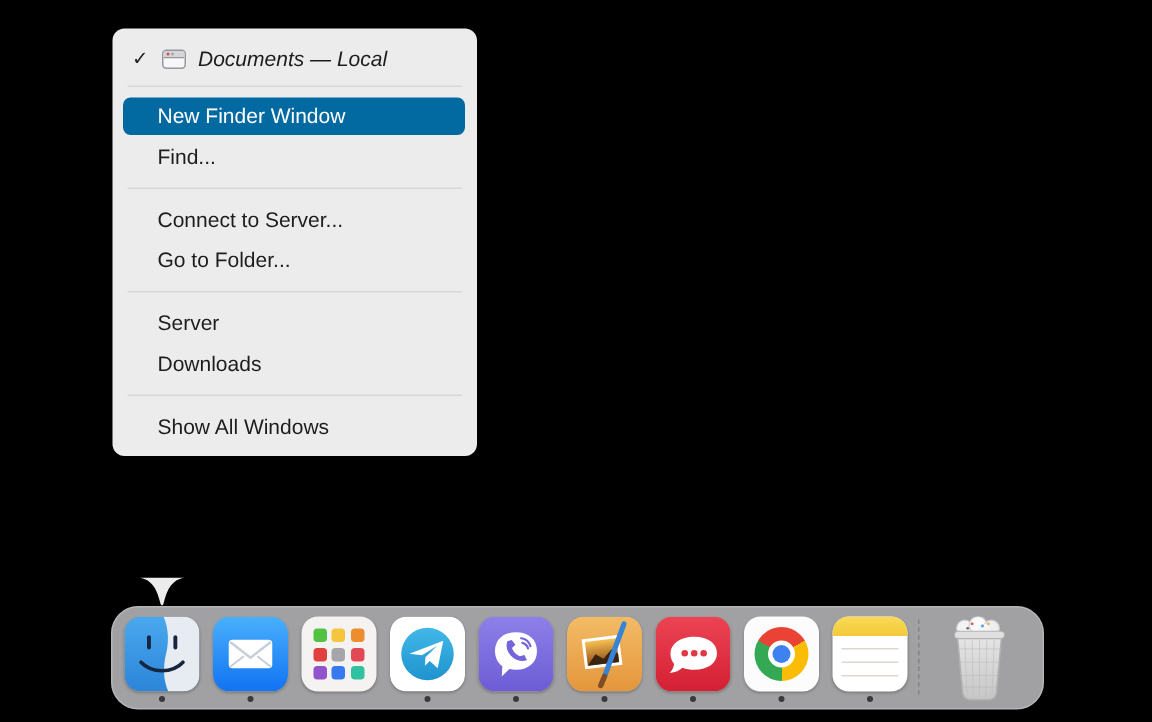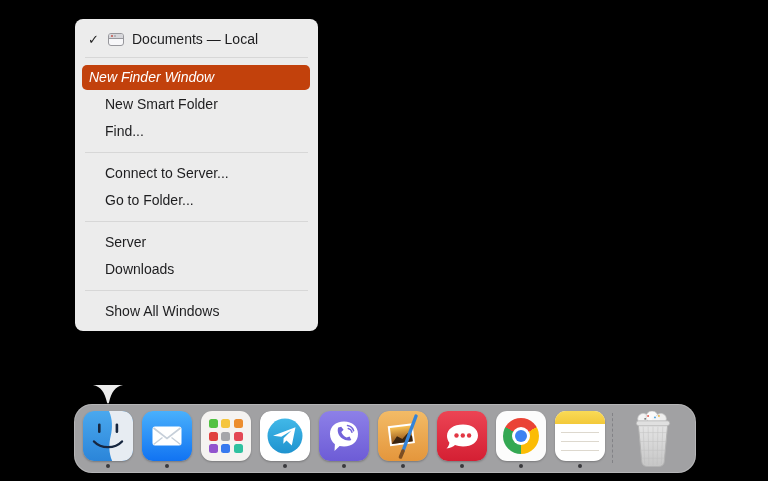--- a/index.html
+++ b/index.html
@@ -11,24 +11,24 @@
         border-radius:8px;padding:8px 0 6px;box-sizing:border-box;
         box-shadow:0 10px 28px rgba(0,0,0,.6),0 0 0 .5px rgba(0,0,0,.28);}
   .menu-header{display:flex;align-items:center;height:24px;padding-left:13px;gap:8px;}
   .check{font-size:13px;font-weight:bold;color:#222;width:12px;}
   .winicon{width:16px;height:13px;border:1px solid #97979c;border-radius:3px;background:#f7f7f9;
            position:relative;box-sizing:border-box;}
   .winicon::before{content:"";position:absolute;left:0;right:0;top:0;height:4px;
            background:#d6d6da;border-bottom:1px solid #97979c;border-radius:2px 2px 0 0;}
   .winicon::after{content:"";position:absolute;left:2px;top:1px;width:2px;height:2px;border-radius:50%;
            background:#c2564d;box-shadow:3px 0 0 #a9a9ad;}
-  .menu-header-label{font-size:14px;color:#1d1d1f;}
+  .menu-header-label{font-size:14px;color:#1d1d1f;font-style:italic;}
   .mi{height:27px;line-height:27px;padding-left:30px;font-size:14px;color:#1d1d1f;}
-  .mi.hl{margin:1px 8px 1px 7px;height:25px;line-height:25px;padding-left:7px;
-         background:#c2410c;border-radius:5px;color:#fff;font-style:italic;}
+  .mi.hl{margin:1px 8px 1px 7px;height:25px;line-height:25px;padding-left:23px;
+         background:#0369a1;border-radius:5px;color:#fff;}
   .msep{height:1px;background:#d7d7d7;margin:7px 10px;}
   .msep.first{margin-top:6px;}
   .tail{position:absolute;left:93px;top:385px;width:30px;height:20px;}
 
   
   .dock{position:absolute;left:74px;top:404px;width:622px;height:69px;background:#a1a1a3;
         border-radius:18px;box-shadow:inset 0 0 0 1px rgba(255,255,255,.22);
         display:flex;align-items:flex-start;padding:7px 10px 0 4px;box-sizing:border-box;}
   .dock-item{width:59px;display:flex;flex-direction:column;align-items:center;flex:none;}
   .tile{width:50px;height:50px;border-radius:11px;overflow:hidden;position:relative;flex:none;
@@ -64,21 +64,20 @@
 
   <div class="menu">
     <div class="menu-header">
       <span class="check">✓</span>
       <span class="winicon"></span>
       <span class="menu-header-label">Documents — Local</span>
     </div>
     <div class="msep first"></div>
 
     <div class="mi hl">New Finder Window</div>
-    <div class="mi">New Smart Folder</div>
     <div class="mi">Find...</div>
     <div class="msep"></div>
 
     <div class="mi">Connect to Server...</div>
     <div class="mi">Go to Folder...</div>
     <div class="msep"></div>
 
     <div class="mi">Server</div>
     <div class="mi">Downloads</div>
     <div class="msep"></div>

